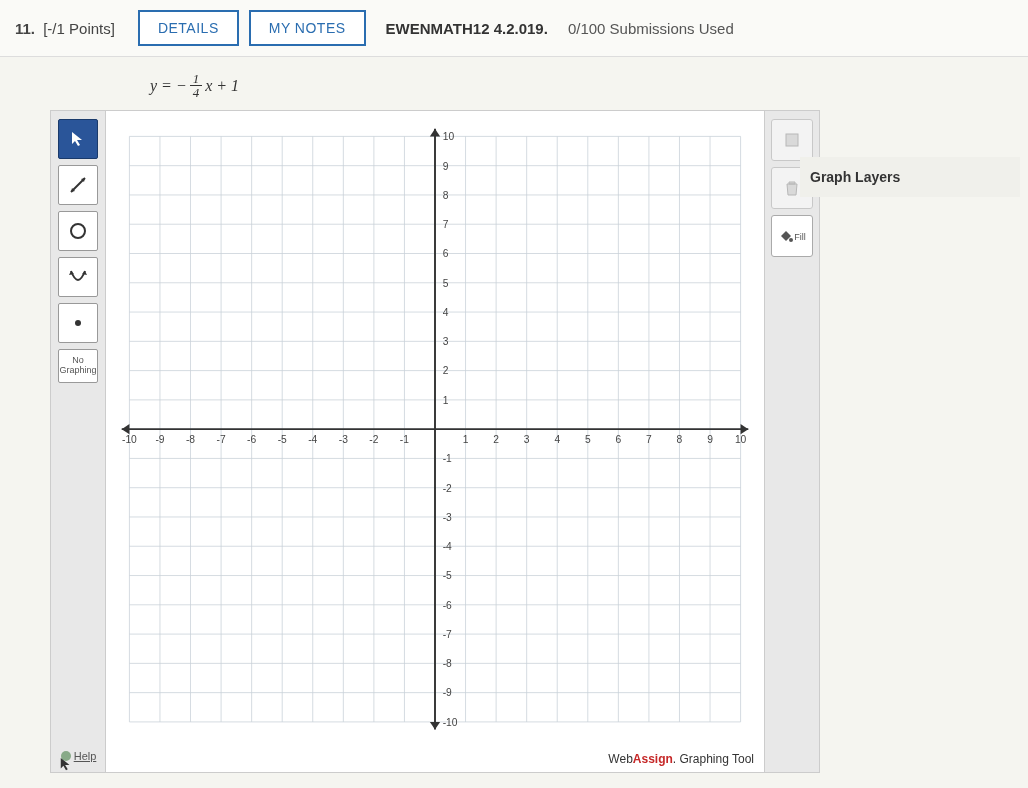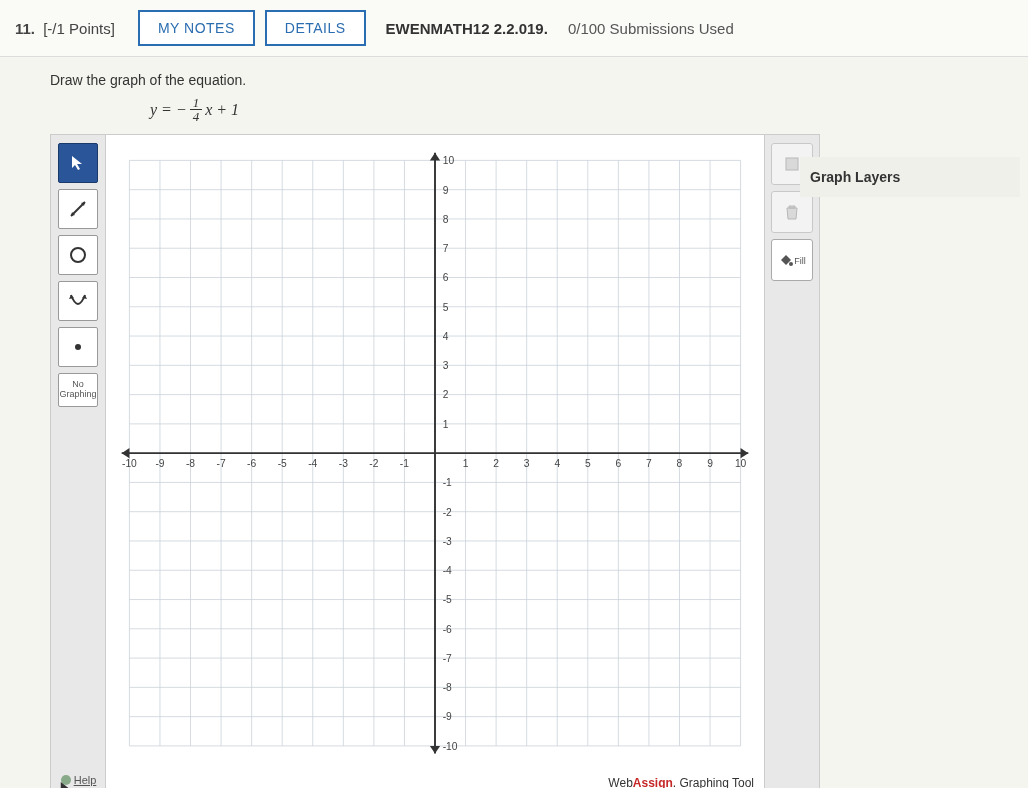--- a/index.html
+++ b/index.html
@@ -36,28 +36,27 @@
 .cursor-indicator { position:absolute; bottom:-2px; left:8px; font-size:14px;}
 </style>
 </head>
 <body>
 
 <div class="header">
   <span class="qnum">
     <span>11.</span>
     <span style="font-weight:normal; margin-left:4px;">[-/1 Points]</span>
   </span>
+  <button class="btn-outline">DETAILS</button>
   <button class="btn-outline">MY NOTES</button>
-  <button class="btn-outline">DETAILS</button>
-  <span class="qid">EWENMATH12 2.2.019.</span>
+  <span class="qid">EWENMATH12 4.2.019.</span>
   <span class="subs">0/100 Submissions Used</span>
 </div>
 
 <div class="content">
-  <div class="prompt">Draw the graph of the equation.</div>
   <div class="equation">
     <span>y = −</span>
     <span class="frac">
       <span class="num">1</span>
       <span class="den">4</span>
     </span>
     <span>x + 1</span>
   </div>
 
   <div class="graph-area">

